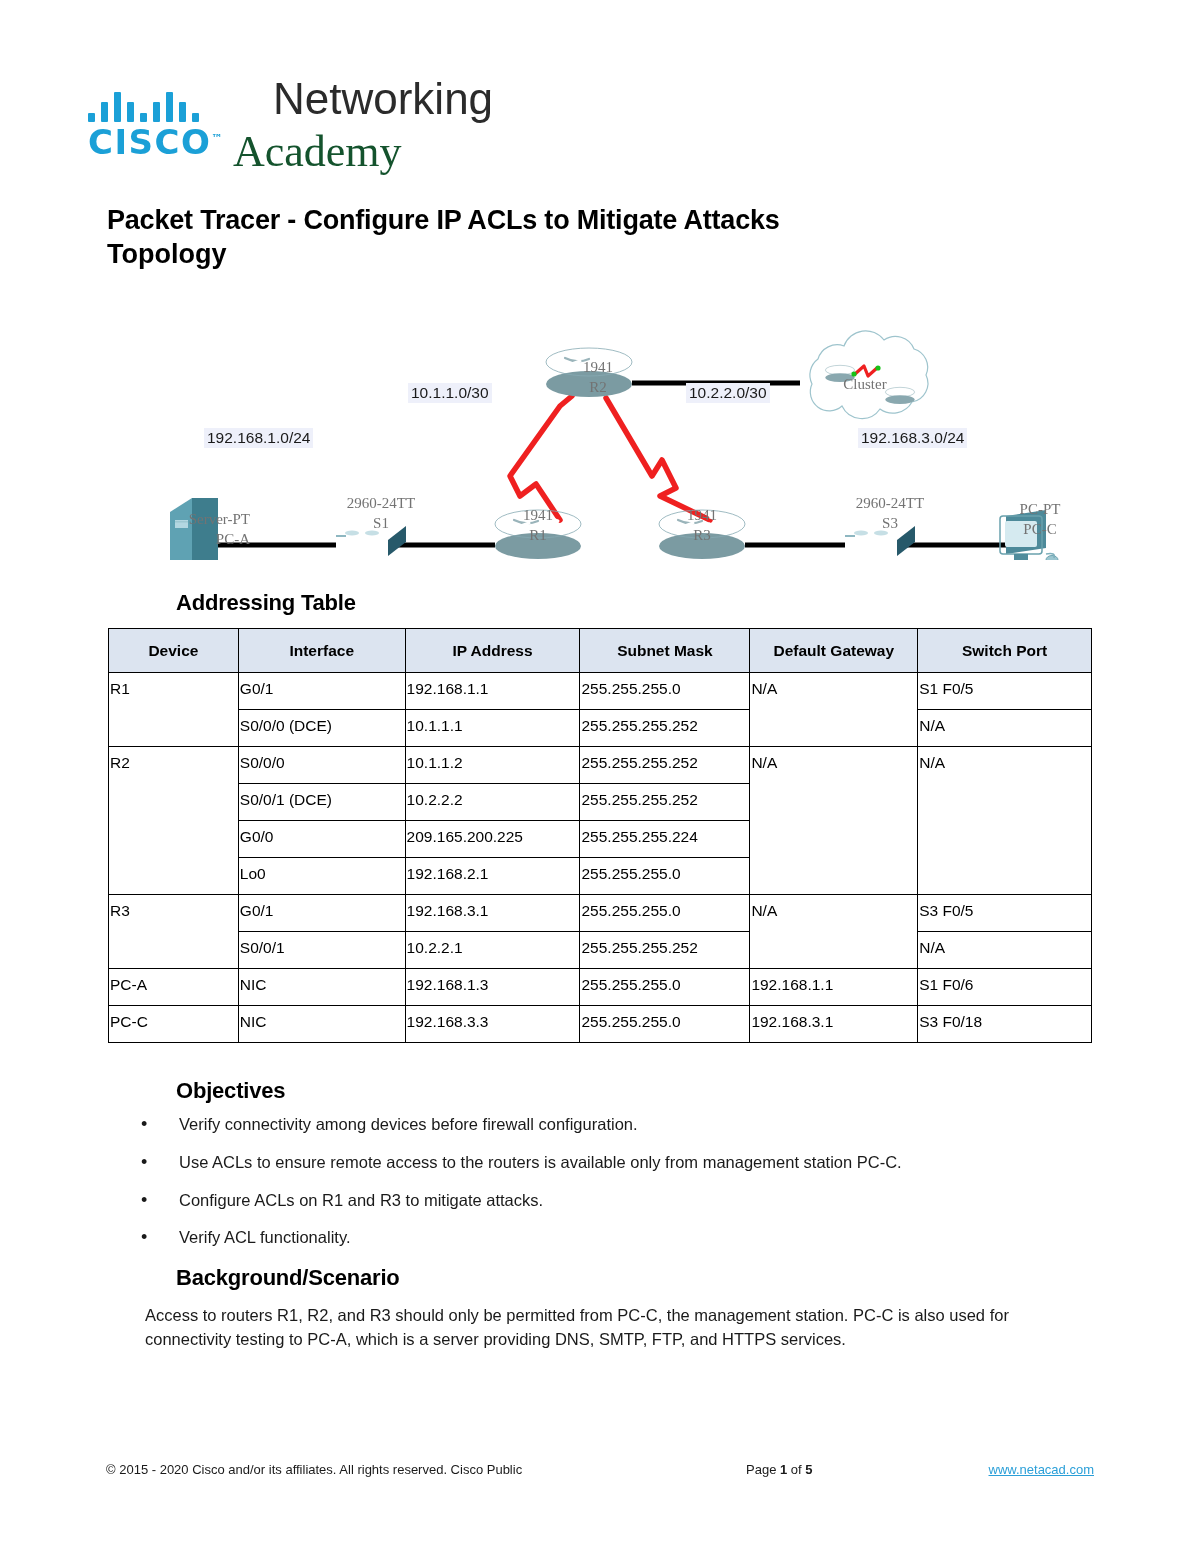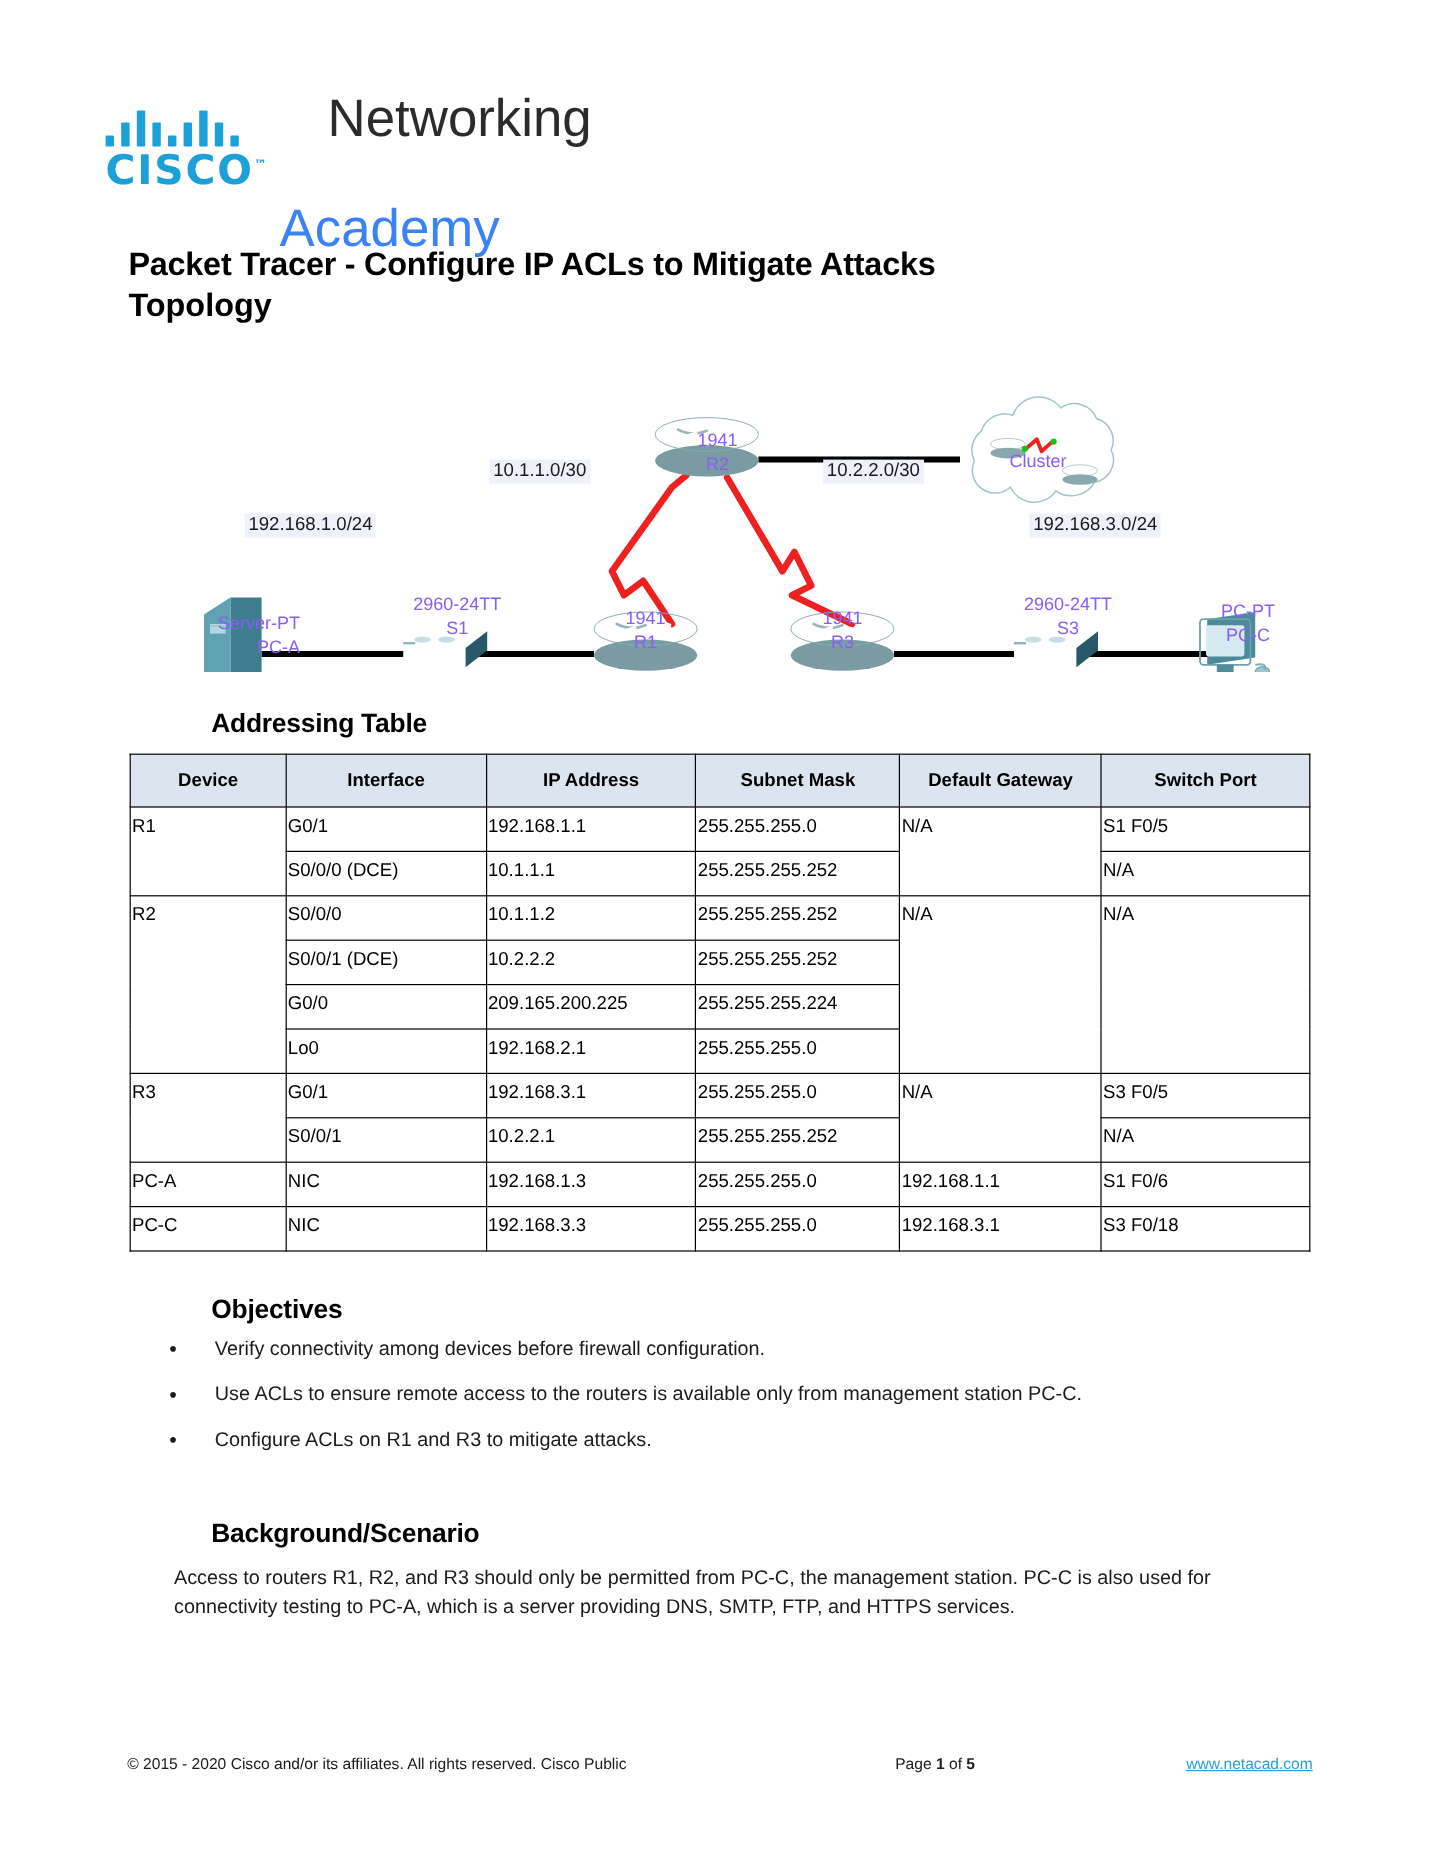--- a/index.html
+++ b/index.html
@@ -61,24 +61,23 @@
     color: #2b2b2b;
     font-weight: normal;
     font-family: "Liberation Sans", sans-serif;
     margin-left: 40px;
   }
   .logo-word-bot {
     position: absolute;
     left: 145px;
     top: 48px;
     font-size: 44px;
-    color: #3b82f6;
+    color: #14532d;
     font-weight: normal;
-    font-family: Liberation Sans, sans-serif;
-    margin-top: 40px;
+    font-family: Liberation Serif, serif;
   }
 
   
   .doc-title {
     position: absolute;
     left: 107px;
     top: 203px;
     width: 1000px;
     font-size: 27px;
     font-weight: bold;
@@ -108,25 +107,25 @@
     background: #eef0fa;
     font-size: 15.5px;
     color: #1a1a1a;
     padding: 1px 3px;
     white-space: nowrap;
     font-family: "Liberation Sans", sans-serif;
   }
   .dev-label {
     position: absolute;
     font-size: 15px;
-    color: #8b5cf6;
+    color: #737373;
     text-align: center;
     white-space: nowrap;
     line-height: 1.32;
-    font-family: Liberation Sans, sans-serif;
+    font-family: Liberation Serif, serif;
   }
 
   
   .sec-head {
     position: absolute;
     font-size: 22px;
     font-weight: bold;
     letter-spacing: -0.2px;
   }
   #addressing-heading { left: 176px; top: 590px; }
@@ -510,20 +509,21 @@
       <td>S3 F0/18</td>
     </tr>
   </tbody>
 </table>
 
 <div class="sec-head" id="objectives-heading">Objectives</div>
 <ul class="obj-list">
   <li>Verify connectivity among devices before firewall configuration.</li>
   <li>Use ACLs to ensure remote access to the routers is available only from management station PC-C.</li>
   <li>Configure ACLs on R1 and R3 to mitigate attacks.</li>
+  <li>Verify ACL functionality.</li>
 </ul>
 
 <div class="sec-head" id="background-heading">Background/Scenario</div>
 <div class="bg-para">Access to routers R1, R2, and R3 should only be permitted from PC-C, the management station. PC-C is also used for connectivity testing to PC-A, which is a server providing DNS, SMTP, FTP, and HTTPS services.</div>
 
 <div class="footer-rule"></div>
 <div class="footer">
   <span class="footer-left">© 2015 - 2020 Cisco and/or its affiliates. All rights reserved. Cisco Public</span>
   <span class="footer-center"><span>Page </span><b>1</b><span> of </span><b>5</b></span>
   <a class="footer-right" href="#">www.netacad.com</a>

